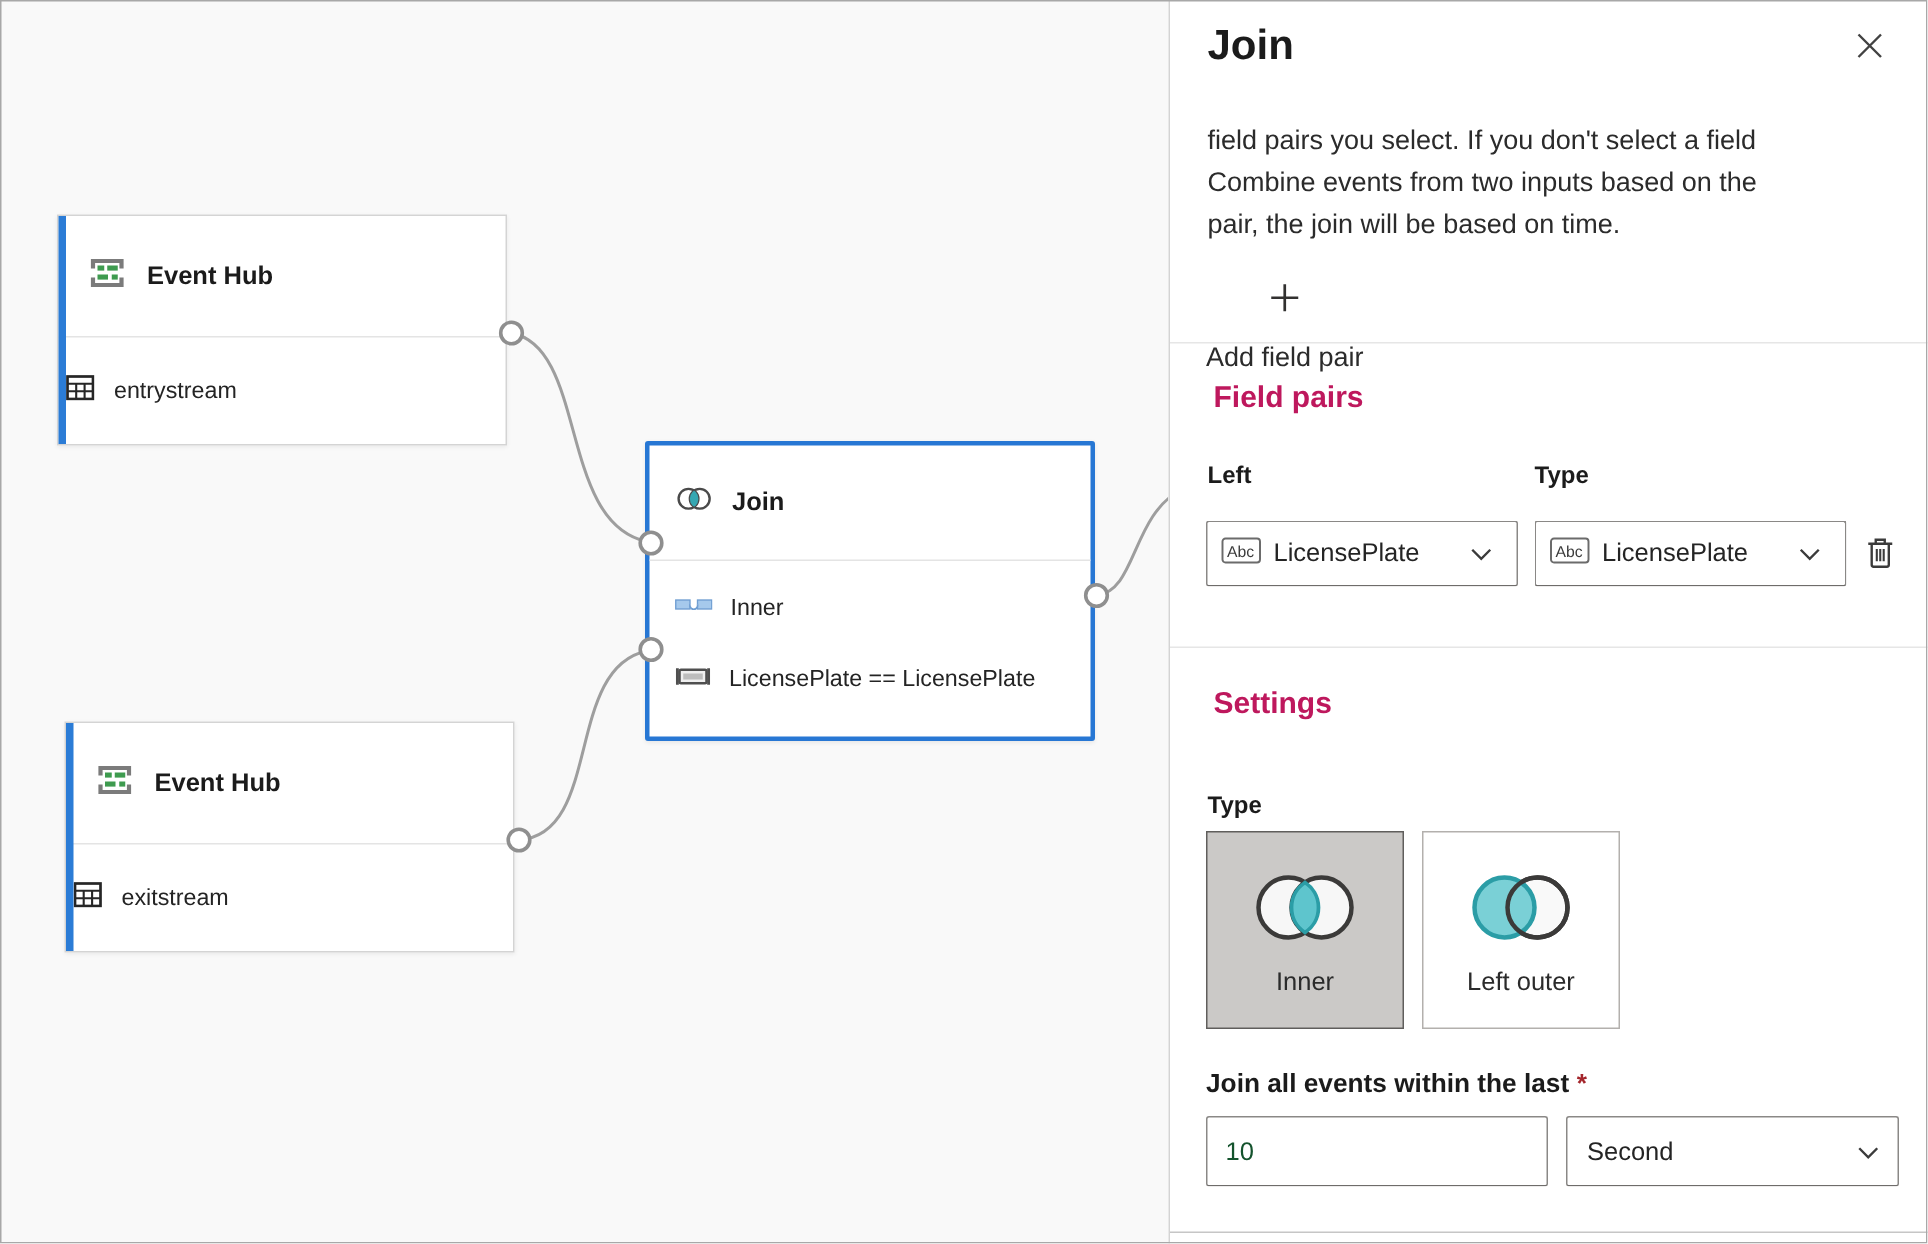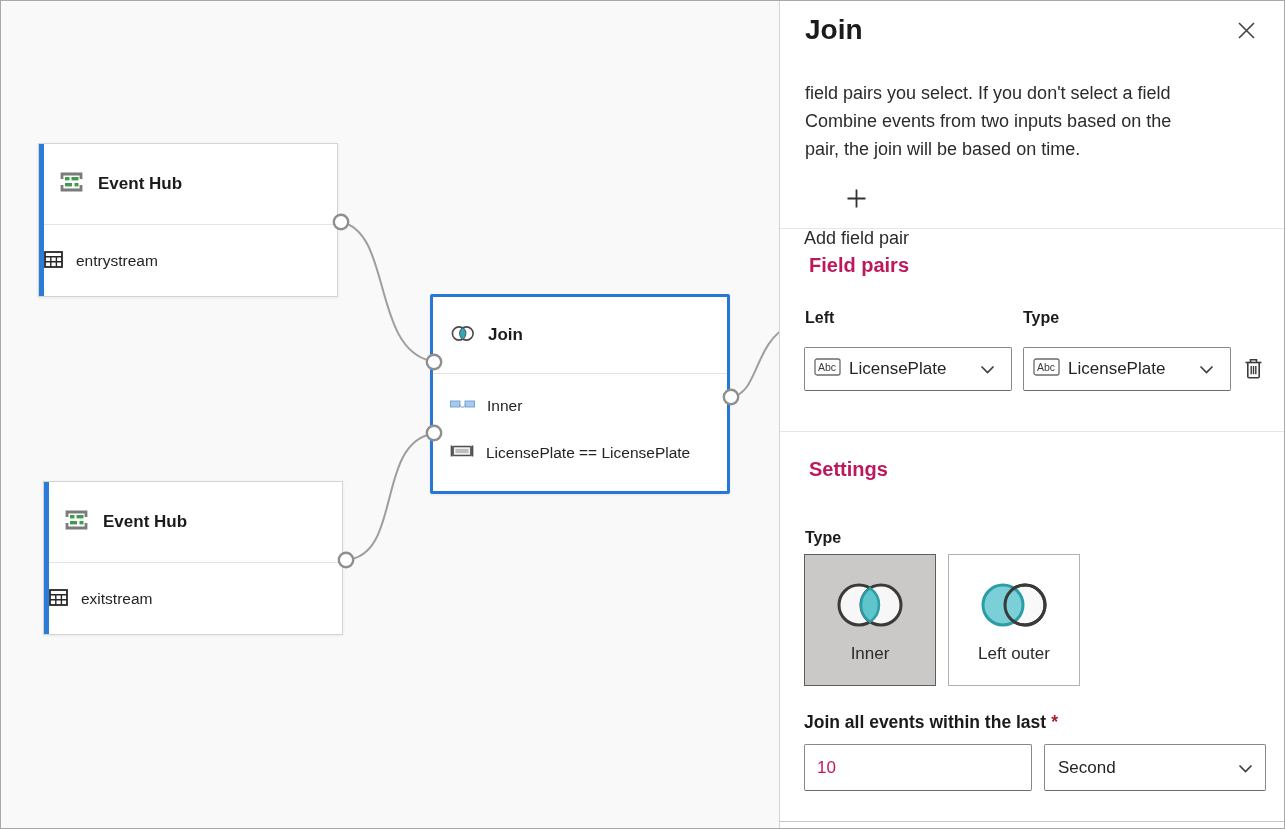--- a/index.html
+++ b/index.html
@@ -44,21 +44,21 @@
   .dropdown .chev { margin-left:auto; }
   .trash-btn { position:absolute; left:460px; top:355px; width:26px; height:30px; display:flex; align-items:center; justify-content:center; cursor:pointer; background:none; border:none; }
 
   .type-tile { position:absolute; top:554px; width:132px; height:132px; display:flex; flex-direction:column; align-items:center; padding-top:26px; cursor:pointer; }
   .tile-selected { left:24px; background:#cbc9c7; border:1px solid #605e5c; }
   .tile-plain { left:168px; background:#fff; border:1px solid #b3b0ad; }
   .tile-label { margin-top:11px; font-size:17px; color:#2b2b2b; }
 
   .win-label { position:absolute; left:24px; top:712px; font-size:17.5px; font-weight:700; color:#1b1b1b; }
   .req { color:#a4262c; margin-left:5px; font-weight:700; }
-  .num-input { position:absolute; left:24px; top:744px; width:228px; height:47px; border:1px solid #8a8886; border-bottom-color:#6e6c6a; border-radius:2px; padding:0 12px; font-size:17px; color:#be185d; font-family:"Liberation Sans",sans-serif; background:#fff; }
+  .num-input { position:absolute; left:24px; top:744px; width:228px; height:47px; border:1px solid #8a8886; border-bottom-color:#6e6c6a; border-radius:2px; padding:0 12px; font-size:17px; color:#14532d; font-family:"Liberation Sans",sans-serif; background:#fff; }
   .unit-dd { position:absolute; left:264px; top:744px; width:222px; height:47px; border:1px solid #8a8886; border-bottom-color:#6e6c6a; border-radius:2px; background:#fff; display:flex; align-items:center; padding:0 12px 0 13px; font-size:17px; color:#242424; cursor:pointer; }
   .unit-dd .chev { margin-left:auto; }
   .footer-div { position:absolute; left:0; top:821px; width:506px; border-top:1px solid #c6c6c6; }
 </style>
 </head>
 <body>
 
 <div class="canvas">
 
   <div class="node node-input" style="left:38px; top:143px;">

